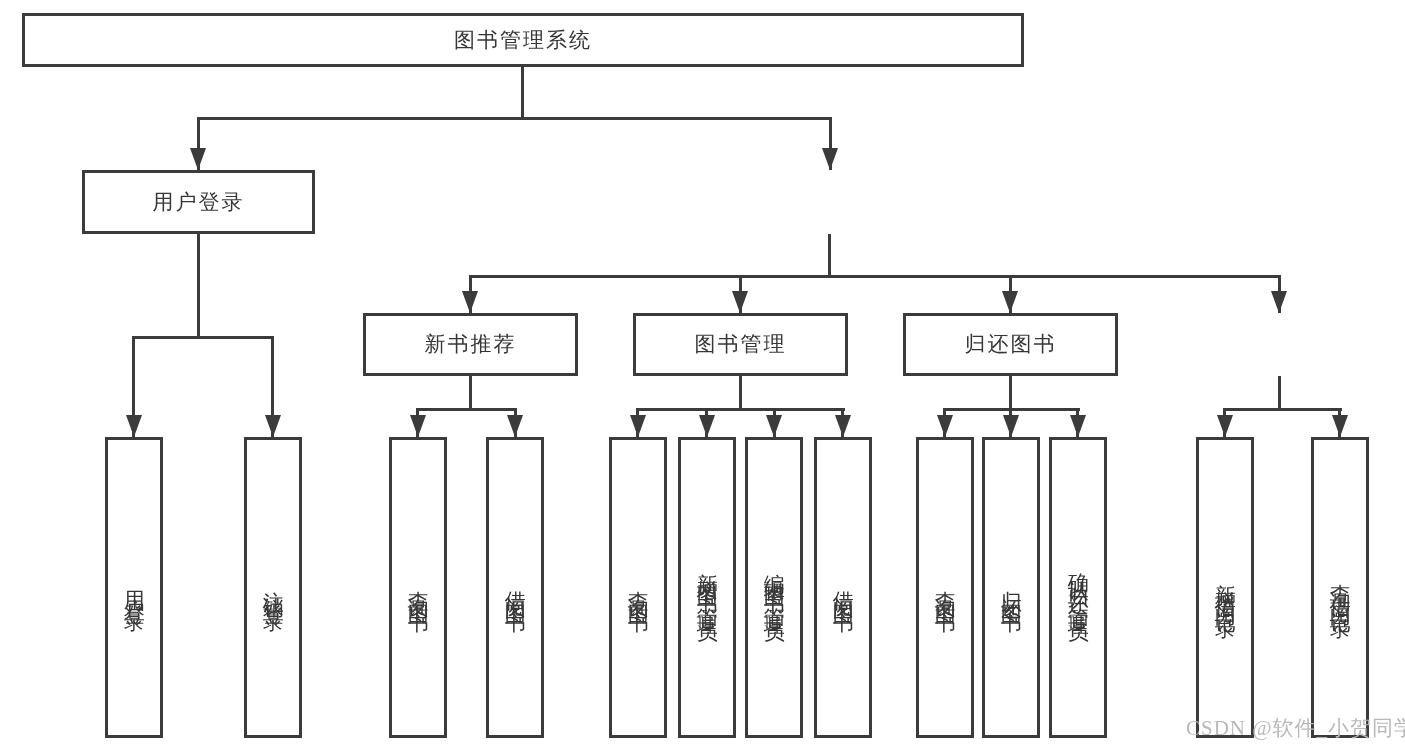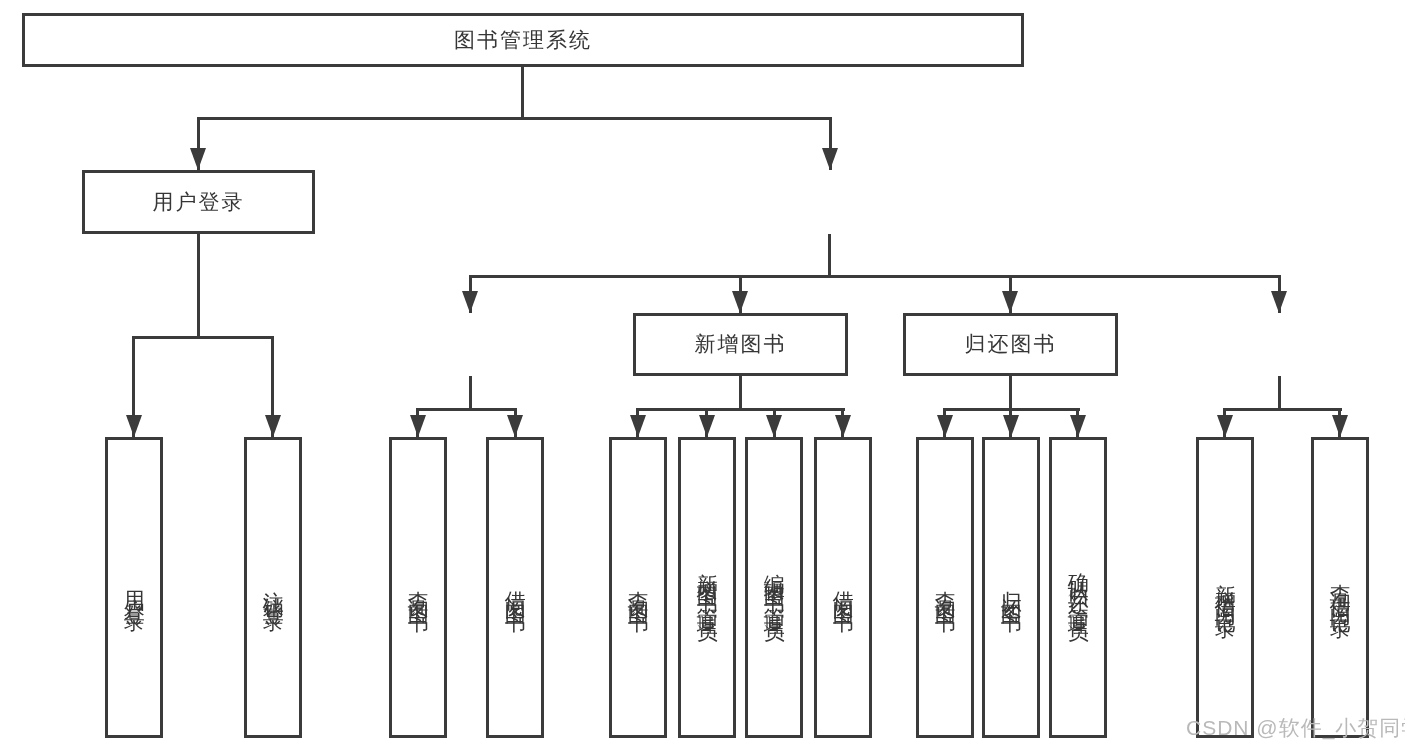--- a/index.html
+++ b/index.html
@@ -2,21 +2,21 @@
 <html><head>
 <meta charset="utf-8">
 <style>
   html, body { margin: 0; padding: 0; background: #ffffff; }
   .canvas {
     position: relative;
     width: 1405px;
     height: 747px;
     background: var(--background, #ffffff);
     color: var(--text, #363636);
-    font-family: Liberation Sans, sans-serif;
+    font-family: Liberation Serif, serif;
     overflow: hidden;
   }
   .node {
     position: absolute;
     box-sizing: border-box;
     border: 3px solid var(--box-border, #3b3b3b);
     background: var(--background, #ffffff);
     display: flex;
     align-items: center;
     justify-content: center;
@@ -81,21 +81,22 @@
   <div class="line" style="left:469px; top:275px; width:812px; height:3px;"></div>
   <div class="line" style="left:469px;  top:275px; width:3px; height:38px;"></div>
   <div class="line" style="left:739px;  top:275px; width:3px; height:38px;"></div>
   <div class="line" style="left:1009px; top:275px; width:3px; height:38px;"></div>
   <div class="line" style="left:1278px; top:275px; width:3px; height:38px;"></div>
   <div class="arrow" style="left:462px;  top:291px;"></div>
   <div class="arrow" style="left:732px;  top:291px;"></div>
   <div class="arrow" style="left:1002px; top:291px;"></div>
   <div class="arrow" style="left:1271px; top:291px;"></div>
 
-  <div class="node" style="left:633px; top:313px; width:215px; height:63px;">新增图书</div>
+  <div class="node" style="left:363px; top:313px; width:215px; height:63px;">新书推荐</div>
+  <div class="node" style="left:633px; top:313px; width:215px; height:63px;">图书管理</div>
   <div class="node" style="left:903px; top:313px; width:215px; height:63px;">归还图书</div>
 
   <div class="line" style="left:469px; top:376px; width:3px; height:32px;"></div>
   <div class="line" style="left:416px; top:408px; width:101px; height:3px;"></div>
   <div class="line" style="left:416px; top:408px; width:3px; height:29px;"></div>
   <div class="line" style="left:514px; top:408px; width:3px; height:29px;"></div>
   <div class="arrow" style="left:410px; top:415px;"></div>
   <div class="arrow" style="left:507px; top:415px;"></div>
 
   <div class="line" style="left:739px; top:376px; width:3px; height:32px;"></div>

